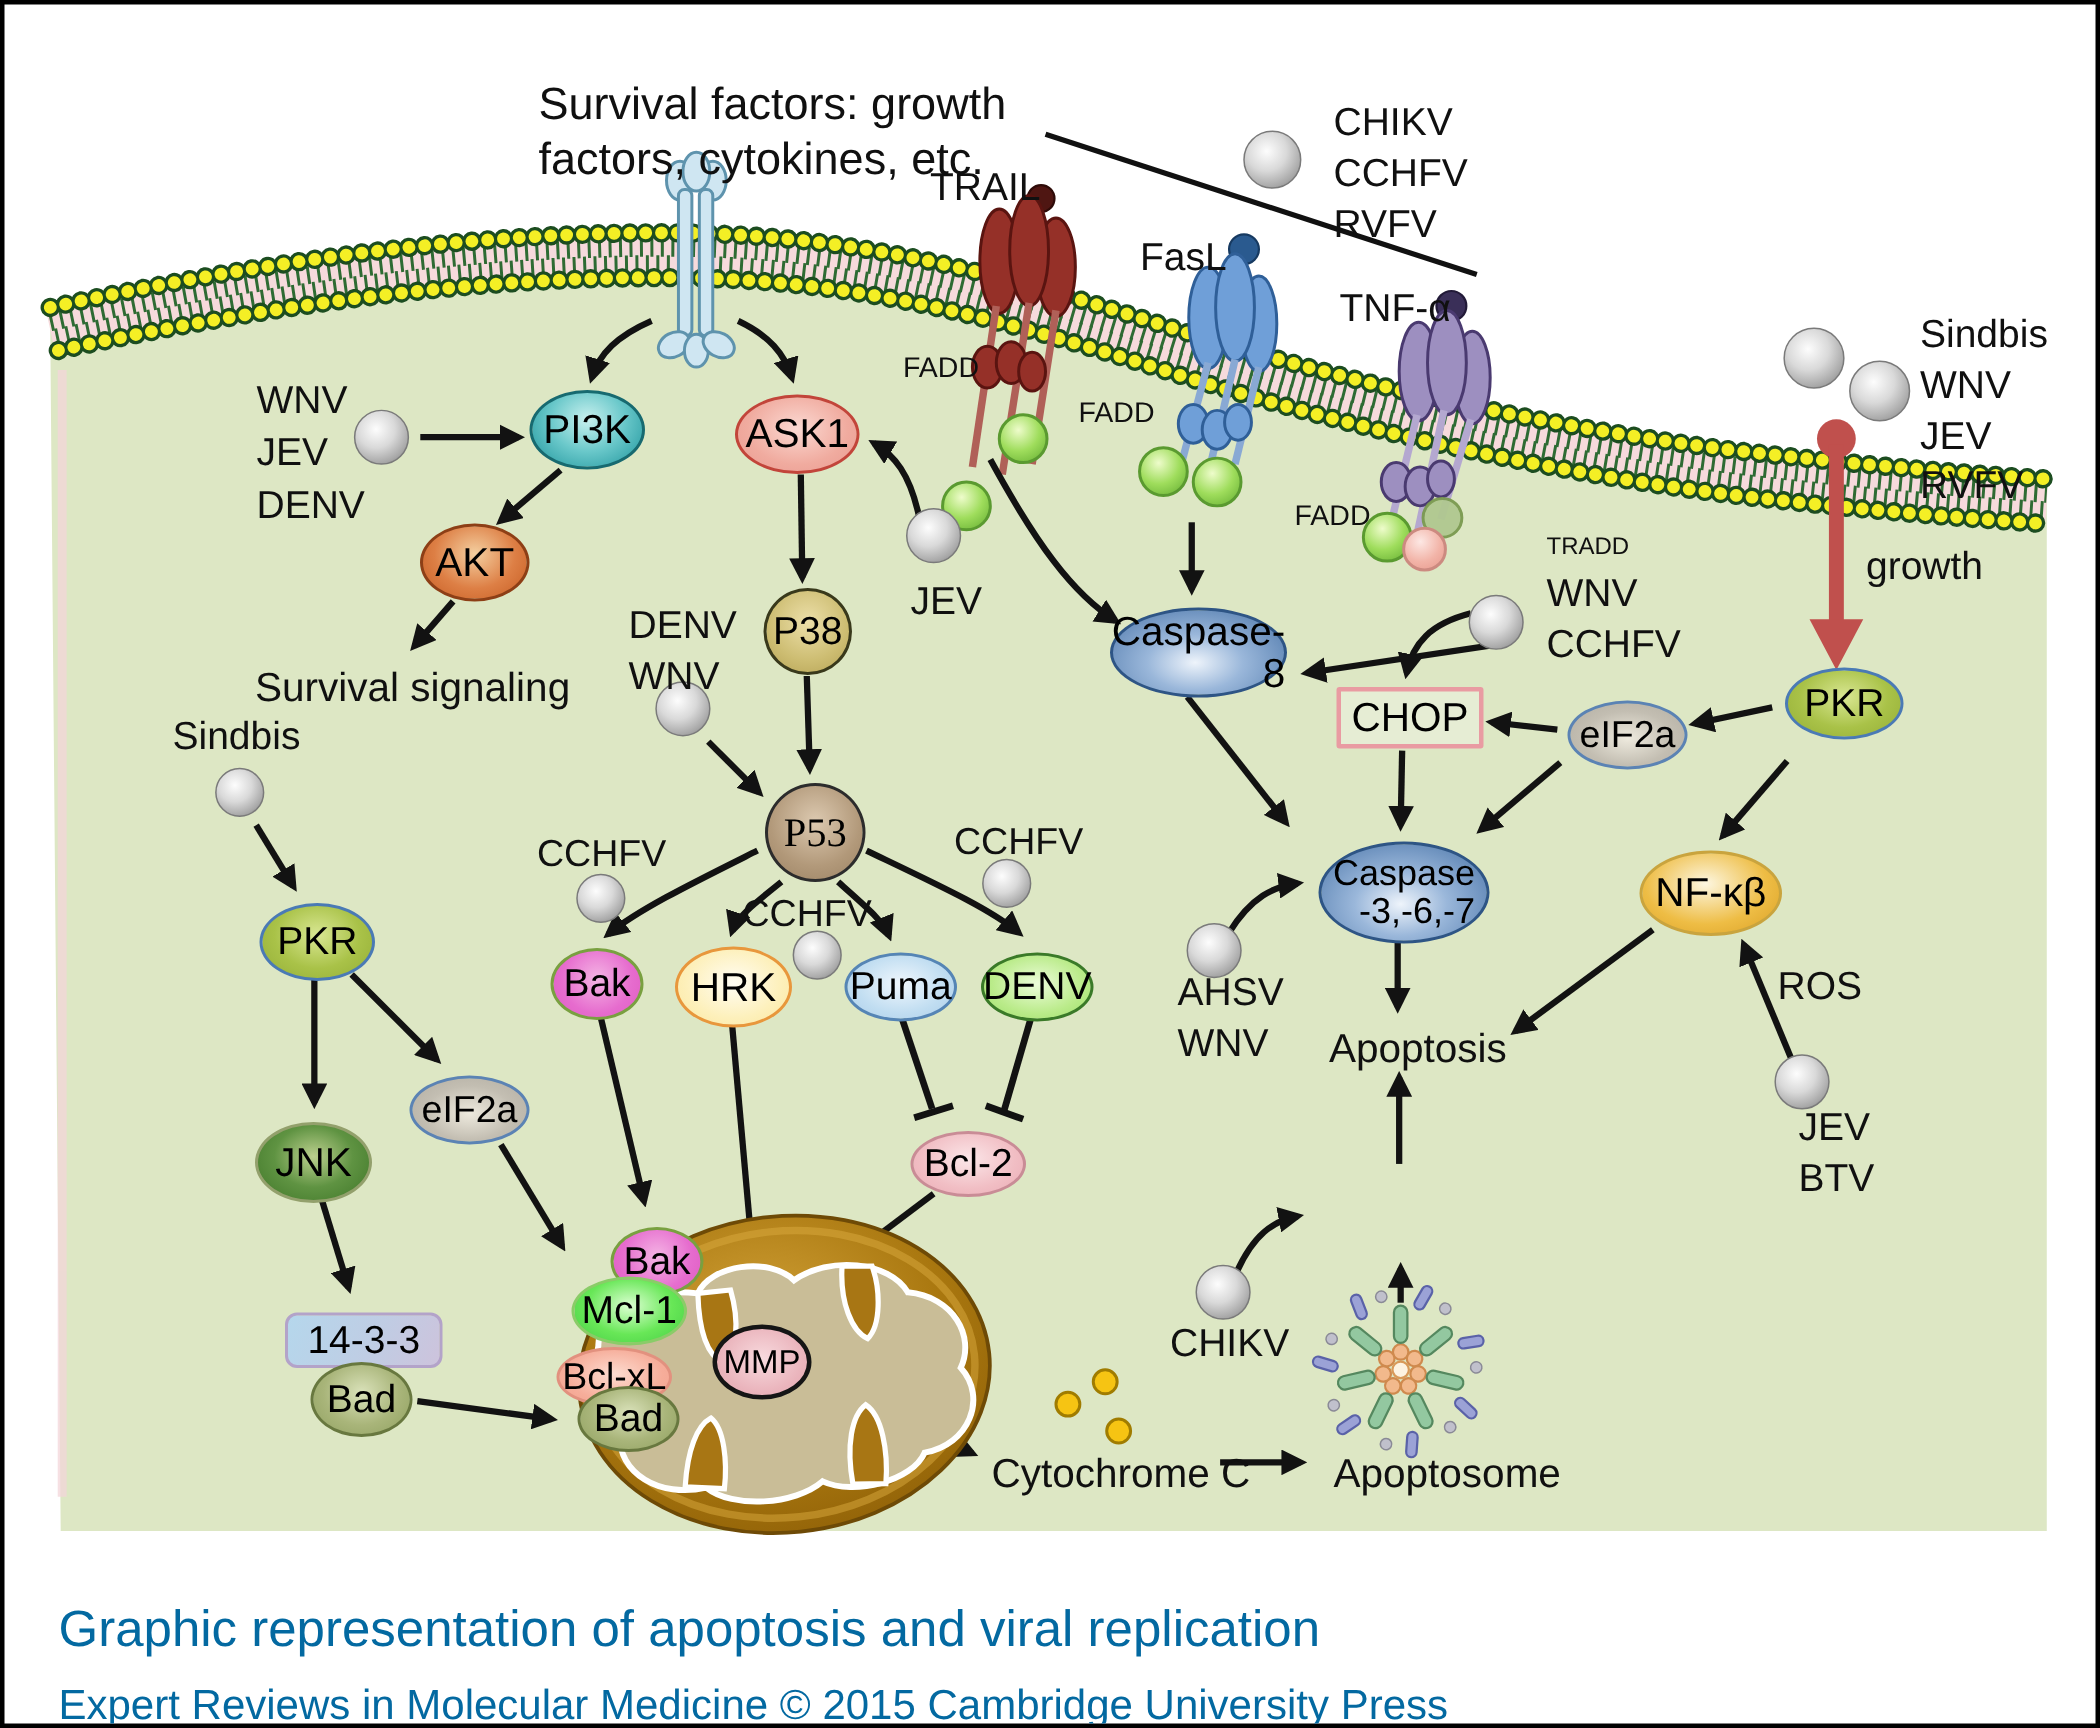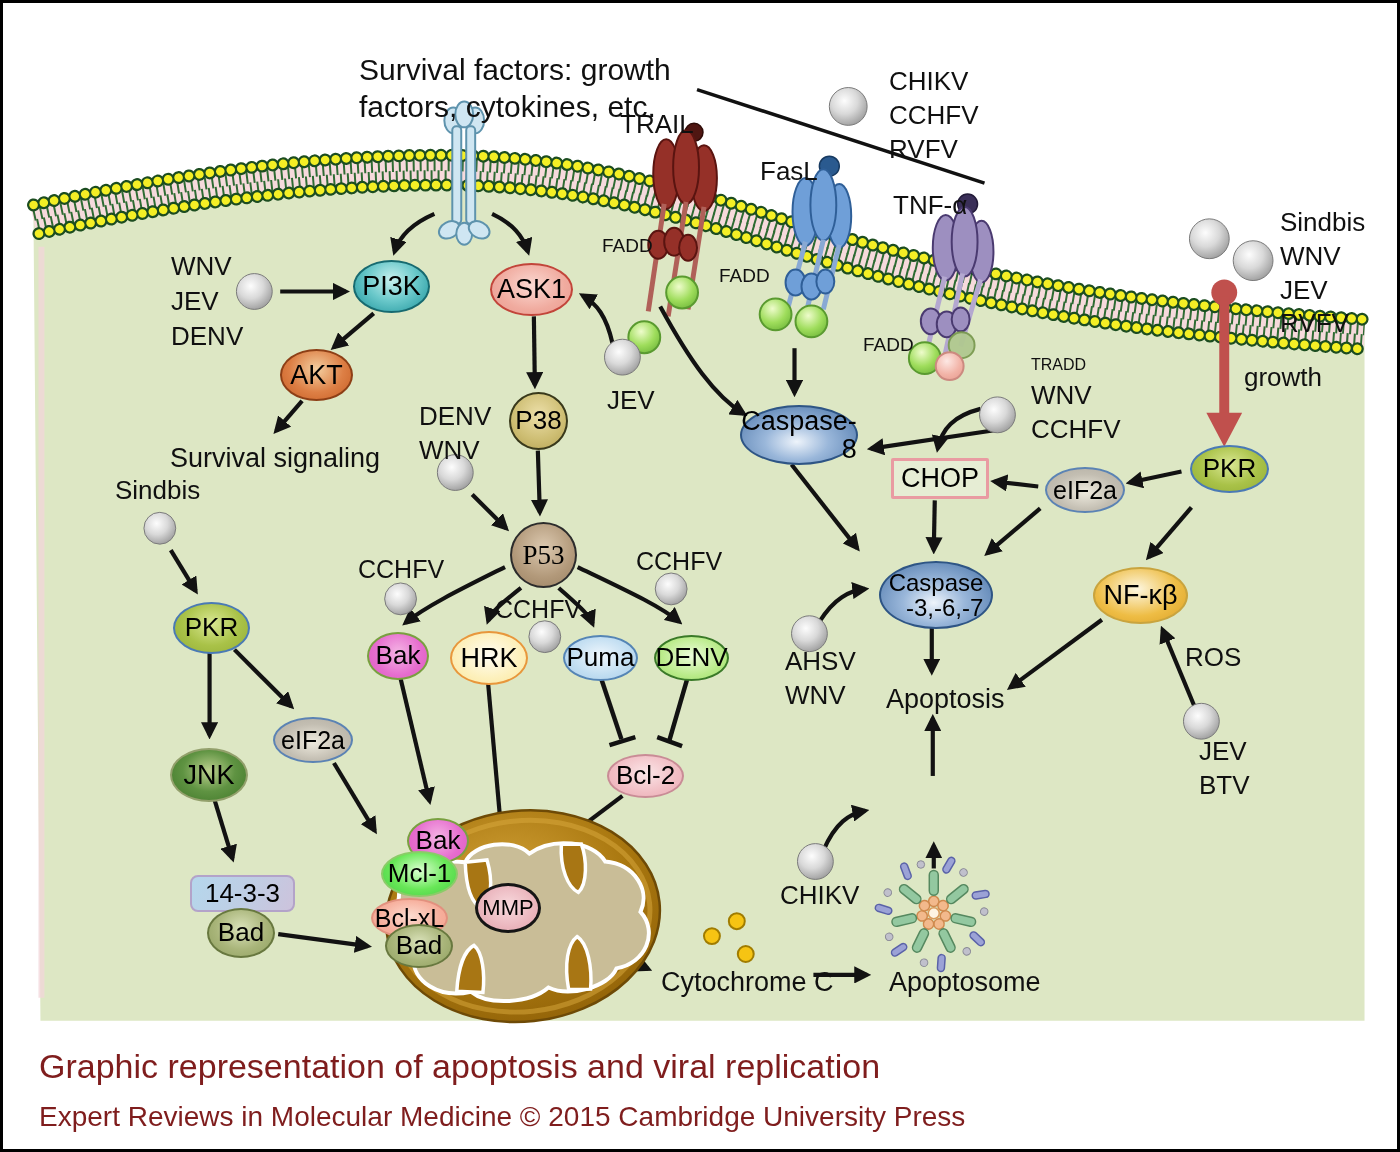--- a/index.html
+++ b/index.html
@@ -28,21 +28,21 @@
   .n-1433{background:linear-gradient(115deg,#b5d7ec 0%,#bfcde4 55%,#cdc3dc 100%);border-color:#b3a3c9;}
   .n-bad{background:radial-gradient(ellipse at 50% 40%,#dae2ba 0%,#a9b57a 55%,#8fa05f 100%);border-color:#68783f;}
   .n-bak{background:radial-gradient(circle at 50% 42%,#f4b4e4 0%,#e66cce 60%,#df5cc2 100%);border-color:#79a040;}
   .n-hrk{background:radial-gradient(ellipse at 50% 45%,#fffdf4 0%,#fdf0bb 60%,#fbe79e 100%);border-color:#e8973c;}
   .n-puma{background:radial-gradient(ellipse at 50% 45%,#f0f7fd 0%,#c0ddf1 60%,#abcde9 100%);border-color:#5585b5;}
   .n-noxa{background:radial-gradient(ellipse at 50% 45%,#ecfcda 0%,#baeb8a 60%,#9cde68 100%);border-color:#3a7a28;}
   .n-bcl2{background:radial-gradient(ellipse at 50% 42%,#fbe6e8 0%,#f1bec4 60%,#eaabb5 100%);border-color:#c98c96;}
   .n-mcl1{background:radial-gradient(ellipse at 50% 42%,#dcffd2 0%,#68e757 55%,#46cd46 100%);border-color:#8acc68;}
   .n-bclxl{background:radial-gradient(ellipse at 50% 45%,#fddcd0 0%,#f6ad9a 62%,#f2a18e 100%);border-color:#e2917f;}
   .n-mmp{background:radial-gradient(ellipse at 50% 45%,#f8dade 0%,#eab4bc 65%,#e4a8b2 100%);border:3px solid #151515;}
-  .caption{position:absolute;z-index:3;color:#7f1d1d;}
+  .caption{position:absolute;z-index:3;color:#0369a1;margin-top:20px;}
 </style>
 </head>
 <body>
 
 <div id="stage">
 
 <svg id="art" width="1394" height="1146" viewBox="0 0 1400 1152">
   <defs>
     <marker id="ah" viewBox="0 0 10 10" refX="7.5" refY="5" markerWidth="4.1" markerHeight="4.1" orient="auto-start-reverse">
       <path d="M0,0 L10,5 L0,10 z" fill="#121212"></path>

